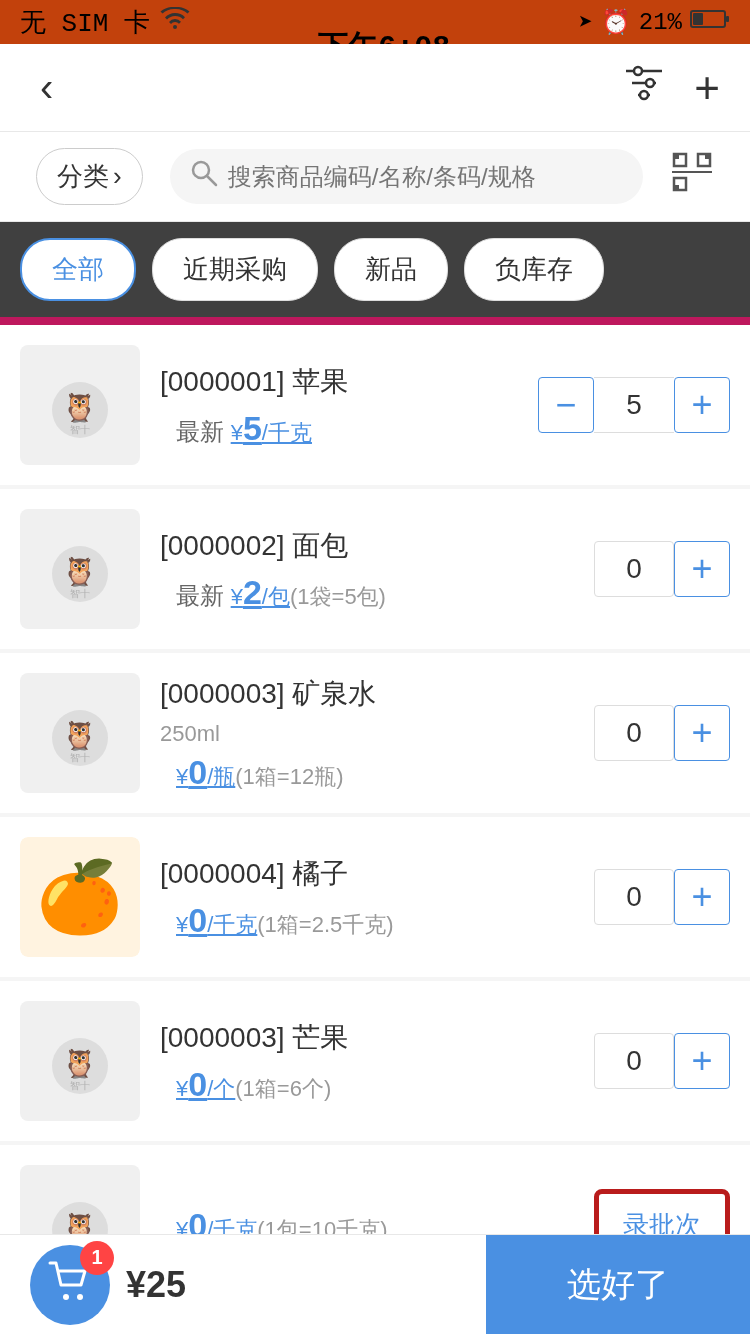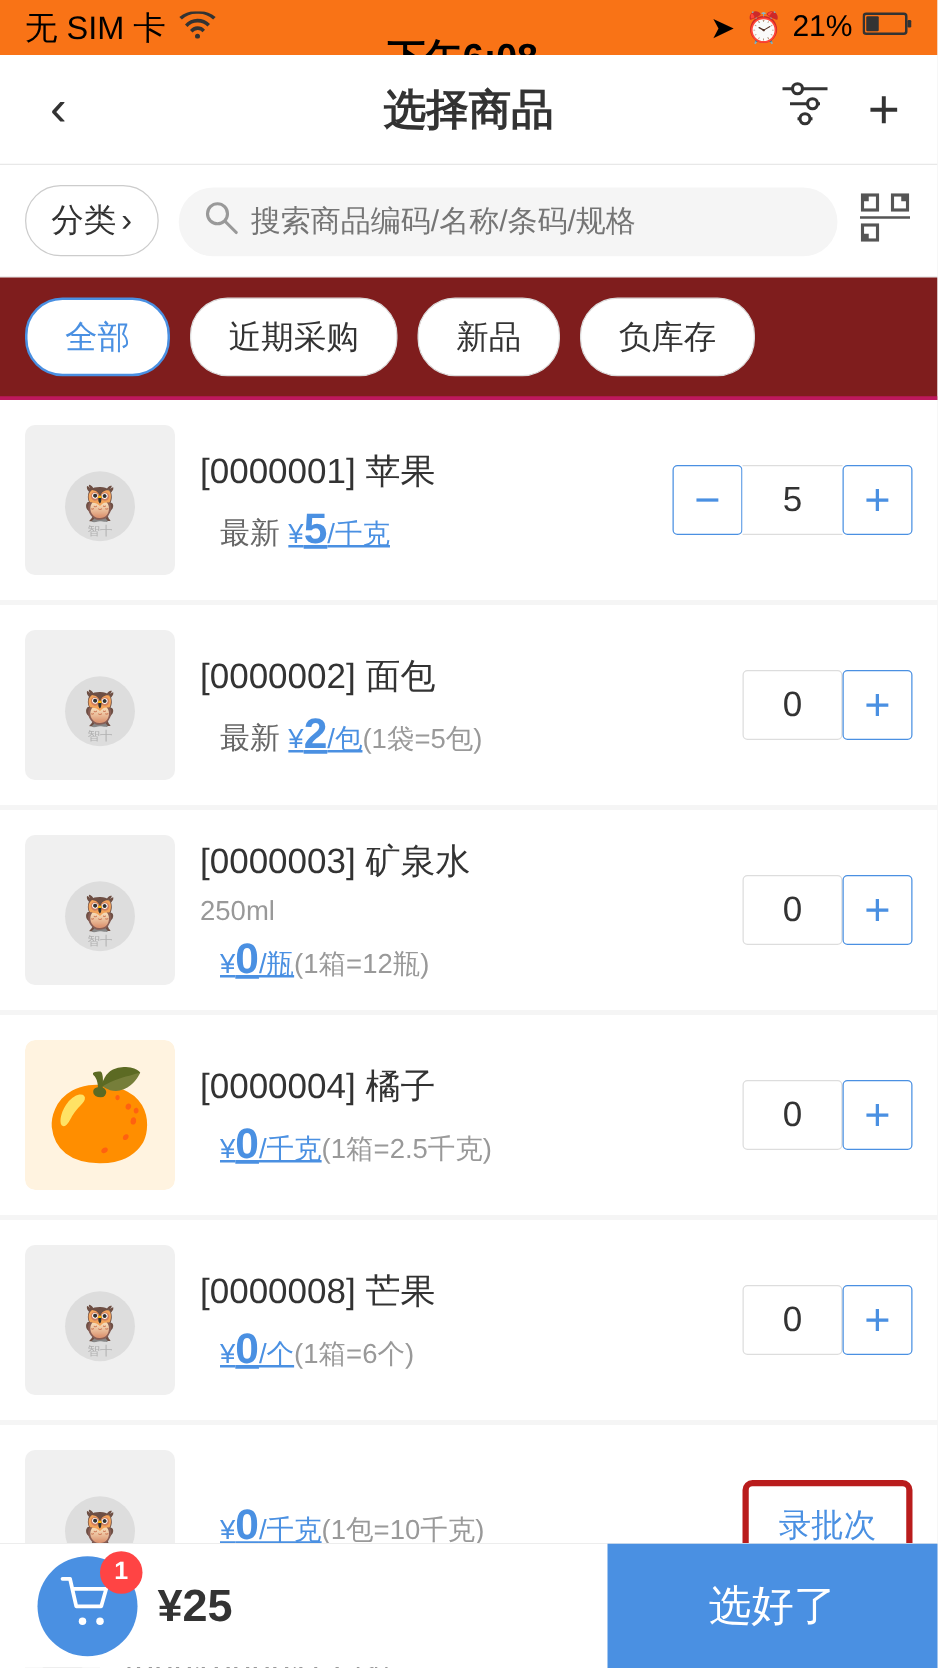--- a/index.html
+++ b/index.html
@@ -8,28 +8,29 @@
       font-family: -apple-system, 'PingFang SC', 'Helvetica Neue', Arial, sans-serif;
       background: #f5f5f5;
       width: 750px;
       min-height: 1334px;
       font-size: 28px;
       overflow-x: hidden;
     }
 
     
     .status-bar {
-      background: #f97316;
+      background: #c2410c;
       height: 44px;
       display: flex;
       align-items: center;
       justify-content: space-between;
       padding: 0 20px;
       font-size: 26px;
       font-weight: 500;
+      font-family: Liberation Mono, monospace;
     }
     .status-left { display: flex; align-items: center; gap: 10px; }
     .status-center { font-size: 30px; font-weight: 600; margin-top: 48px; }
     .status-right { display: flex; align-items: center; gap: 8px; font-size: 24px; }
 
     
     .nav-bar {
       background: #fff;
       height: 88px;
       display: flex;
@@ -60,24 +61,24 @@
     }
     .nav-filter-icon, .nav-add-icon {
       font-size: 36px;
       color: #333;
       cursor: pointer;
     }
 
     
     .search-bar {
       background: #fff;
-      padding: 16px 20px;
-      display: flex;
-      align-items: flex-end;
-      gap: 16px;
+      padding: 16px 36px;
+      display: flex;
+      align-items: center;
+      gap: 27px;
       border-bottom: 1px solid #e8e8e8;
     }
     .category-btn {
       border: 1px solid #ccc;
       border-radius: 30px;
       padding: 10px 20px;
       font-size: 26px;
       color: #333;
       background: #fff;
       white-space: nowrap;
@@ -104,25 +105,25 @@
       width: 100%;
     }
     .scan-icon {
       font-size: 36px;
       color: #666;
       cursor: pointer;
     }
 
     
     .tabs {
-      background: #7f1d1d;
+      background: #404040;
       display: flex;
       padding: 16px 20px;
       gap: 16px;
-      border-bottom: 3px solid #be185d;
+      border-bottom: 8px solid #be185d;
     }
     .tab-btn {
       padding: 12px 30px;
       border-radius: 30px;
       font-size: 26px;
       border: 1px solid #ddd;
       background: #fff;
       color: #333;
       cursor: pointer;
     }
@@ -348,21 +349,20 @@
           <rect x="1" y="3" width="34" height="16" rx="2" fill="none" stroke="#333" stroke-width="2"></rect>
           <rect x="36" y="8" width="3" height="6" rx="1" fill="#333"></rect>
           <rect x="3" y="5" width="10" height="12" rx="1" fill="#333"></rect>
         </svg>
     </span>
   </div>
 </div>
 
 <div class="nav-bar">
   <span class="nav-back">‹</span>
-  <span class="nav-title">选择商品</span>
   <div class="nav-actions">
     <span class="nav-filter-icon">
       <svg width="40" height="36" viewBox="0 0 40 36">
         <line x1="2" y1="6" x2="38" y2="6" stroke="#333" stroke-width="2.5"></line>
         <line x1="8" y1="18" x2="32" y2="18" stroke="#333" stroke-width="2.5"></line>
         <line x1="14" y1="30" x2="26" y2="30" stroke="#333" stroke-width="2.5"></line>
         <circle cx="14" cy="6" r="4" fill="#fff" stroke="#333" stroke-width="2.5"></circle>
         <circle cx="26" cy="18" r="4" fill="#fff" stroke="#333" stroke-width="2.5"></circle>
         <circle cx="20" cy="30" r="4" fill="#fff" stroke="#333" stroke-width="2.5"></circle>
       </svg>
@@ -491,21 +491,21 @@
 
   <div class="product-item">
     <div class="product-img">
       <svg viewBox="0 0 80 80">
           <circle cx="40" cy="45" r="28" fill="#ddd"></circle>
           <text x="40" y="52" text-anchor="middle" font-size="28" fill="#aaa">🦉</text>
           <text x="40" y="68" text-anchor="middle" font-size="10" fill="#b0b0b0">智十</text>
         </svg>
     </div>
     <div class="product-info">
-      <div class="product-name">[0000008] 芒果</div>
+      <div class="product-name">[0000003] 芒果</div>
       <div class="product-price">
         <span class="currency">¥</span><span class="price-num">0</span><span class="price-unit">/个</span><span class="price-pack">(1箱=6个)</span>
       </div>
     </div>
     <div class="quantity-control">
       <input class="qty-input" style="border: 1px solid rgb(221, 221, 221); border-radius: 4px;" value="0">
       <button class="qty-btn">+</button>
     </div>
   </div>
 

